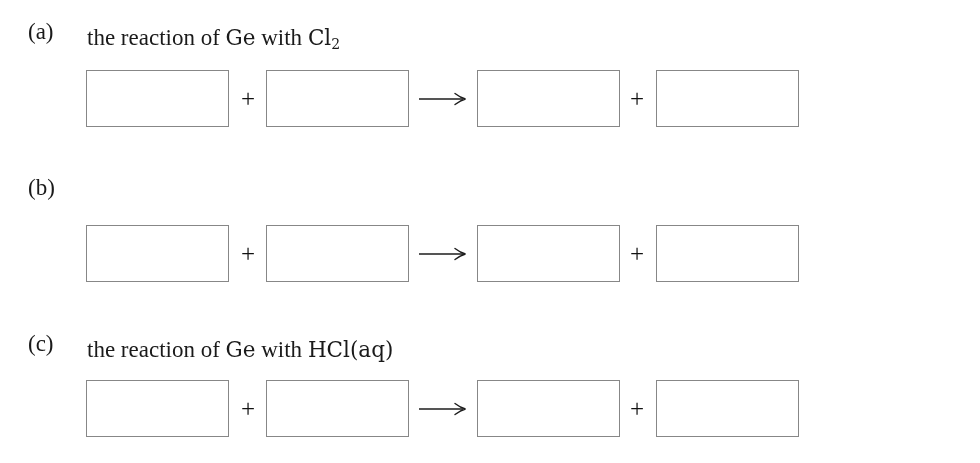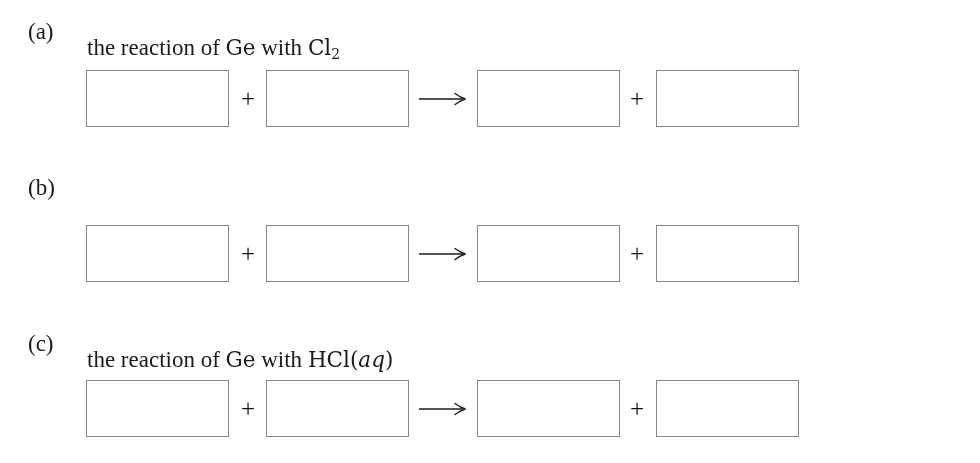--- a/index.html
+++ b/index.html
@@ -26,34 +26,33 @@
     white-space: nowrap;
   }
   .qlabel {
     position: absolute;
     left: 28px;
     top: 0;
   }
   .prompt {
     position: absolute;
     left: 87px;
-    top: 16px;
+    top: 6px;
   }
   .seg.formula {
     font-family: "DejaVu Serif", serif;
     font-size: 21.5px;
   }
   .seg.sub {
     font-family: "DejaVu Serif", serif;
     font-size: 14px;
     vertical-align: -4px;
     line-height: 0;
   }
   .seg.it {
-    font-style: italic;
   }
   .eq-row {
     position: absolute;
     left: 0;
     width: 980px;
     height: 57px;
   }
   .abox {
     position: absolute;
     top: 0;

